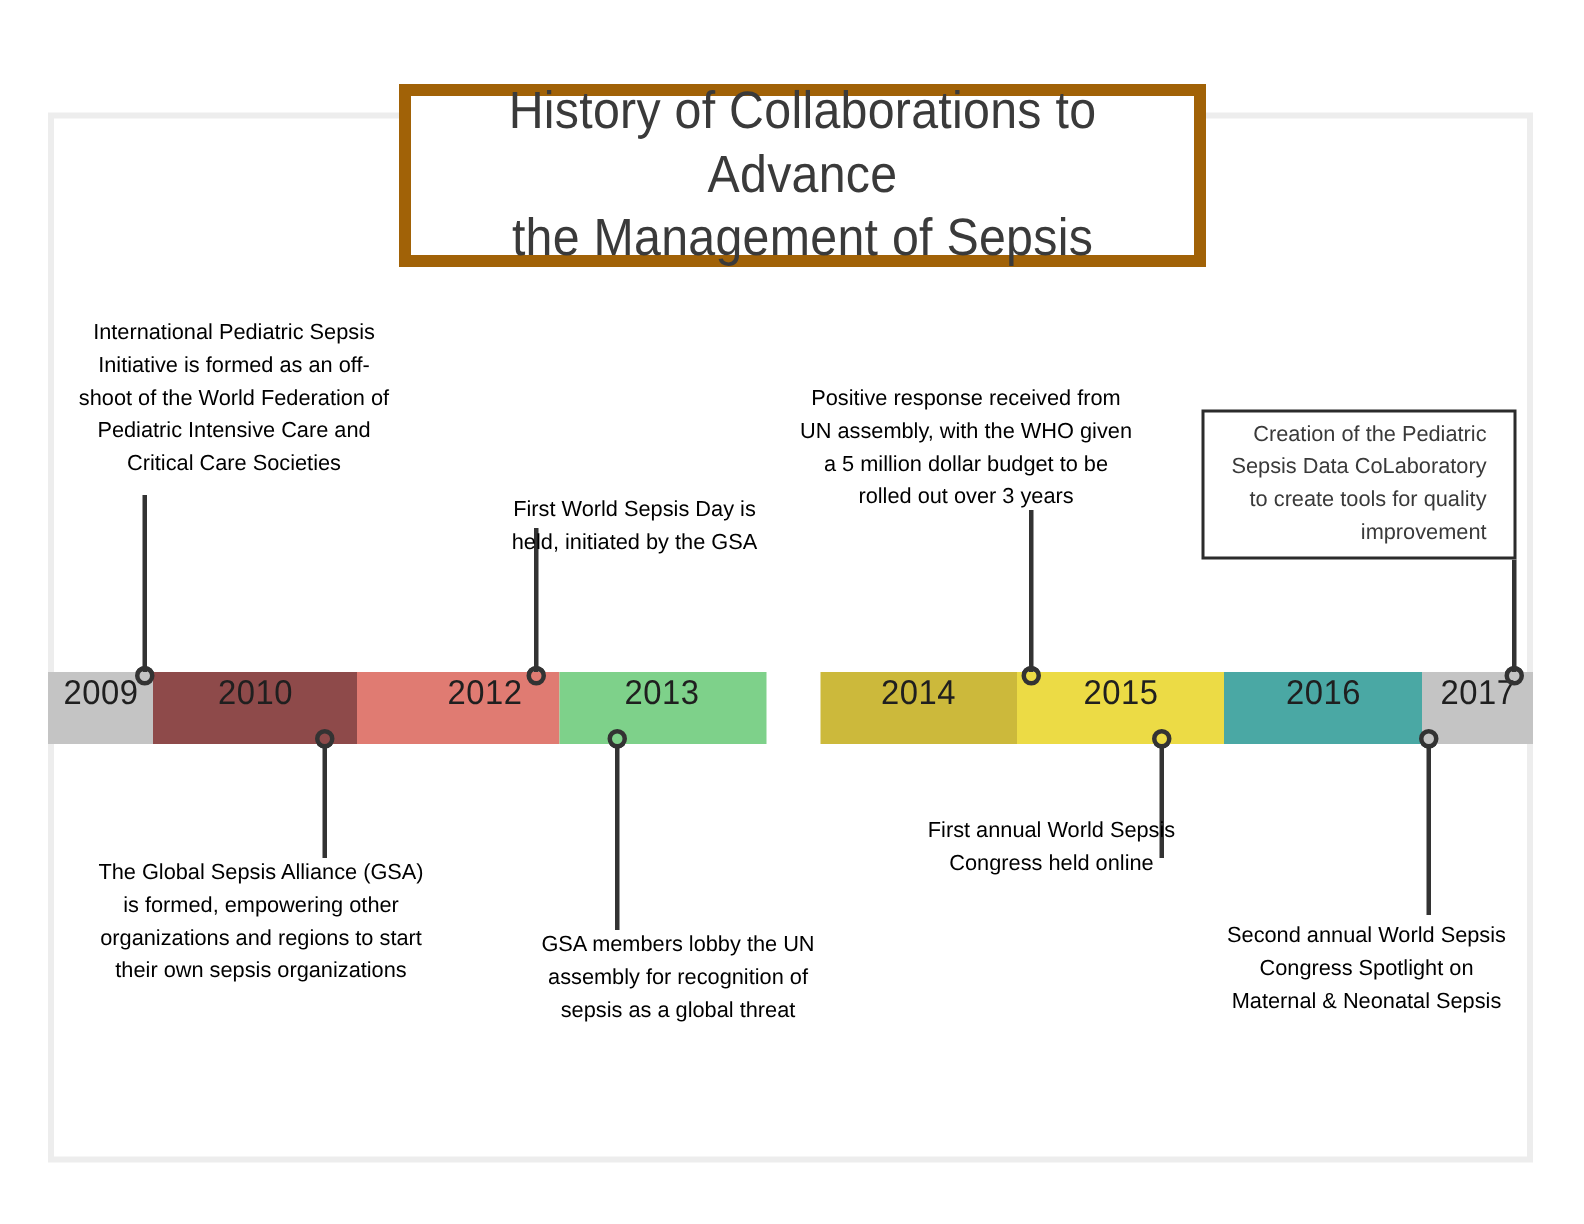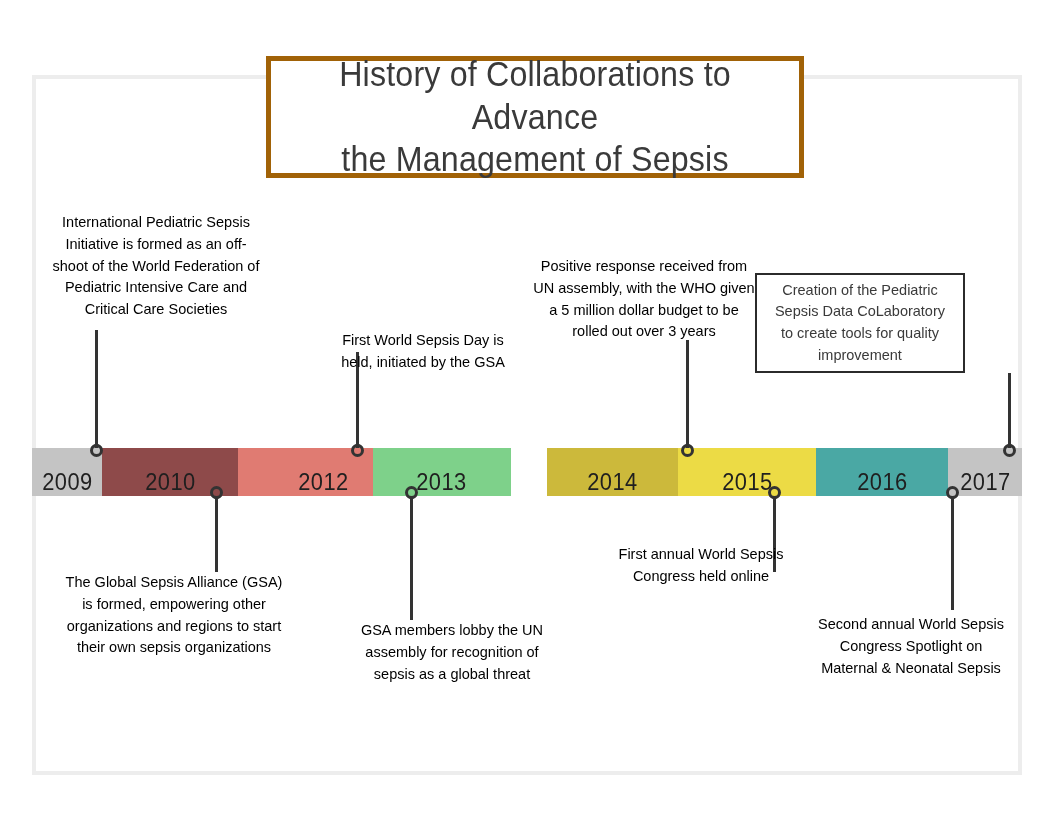--- a/index.html
+++ b/index.html
@@ -34,21 +34,21 @@
   }
 
   
   .title-card {
     position: absolute;
     left: 266px;
     top: 56px;
     width: 538px;
     height: 122px;
     background: #ffffff;
-    border: 5px solid #a16207;
+    border: 8px solid #a16207;
     box-sizing: border-box;
     display: flex;
     align-items: center;
     justify-content: center;
   }
   .title-text {
     font-family: "Liberation Sans Narrow", "Liberation Sans", sans-serif;
     font-size: 35px;
     line-height: 1.22;
     color: #3a3a3a;
@@ -63,21 +63,21 @@
   .timeline-bar {
     position: absolute;
     left: 32px;
     top: 448px;
     width: 990px;
     height: 48px;
     display: flex;
   }
   .segment {
     display: flex;
-    align-items: flex-end;
+    align-items: flex-start;
     justify-content: center;
     height: 48px;
     box-sizing: border-box;
   }
   .segment-label {
     font-family: "Liberation Sans Narrow", "Liberation Sans", sans-serif;
     font-size: 23px;
     color: #1f1f1f;
     letter-spacing: 0.4px;
     transform: scaleX(0.95);
@@ -215,18 +215,18 @@
 a 5 million dollar budget to be
 rolled out over 3 years</div>
 
   <div class="annotation" style="left:598px; top:544px; width:206px;">First annual World Sepsis
 Congress held online</div>
 
   <div class="annotation" style="left:800px; top:614px; width:222px;">Second annual World Sepsis
 Congress Spotlight on
 Maternal &amp; Neonatal Sepsis</div>
 
-  <div class="annotation boxed" style="left:755px; top:273px; width:210px; height:100px;">Creation of the Pediatric
+  <div class="annotation boxed" style="left:801px; top:273px; width:210px; height:100px;text-align:right;">Creation of the Pediatric
 Sepsis Data CoLaboratory
 to create tools for quality
 improvement</div>
 
 </div>
 
 </body></html>

